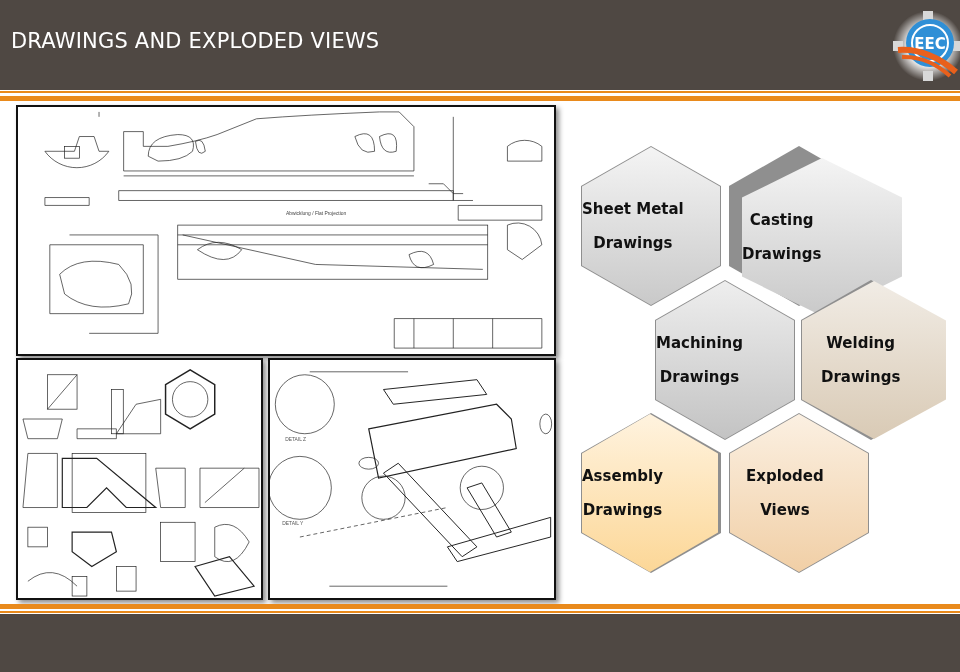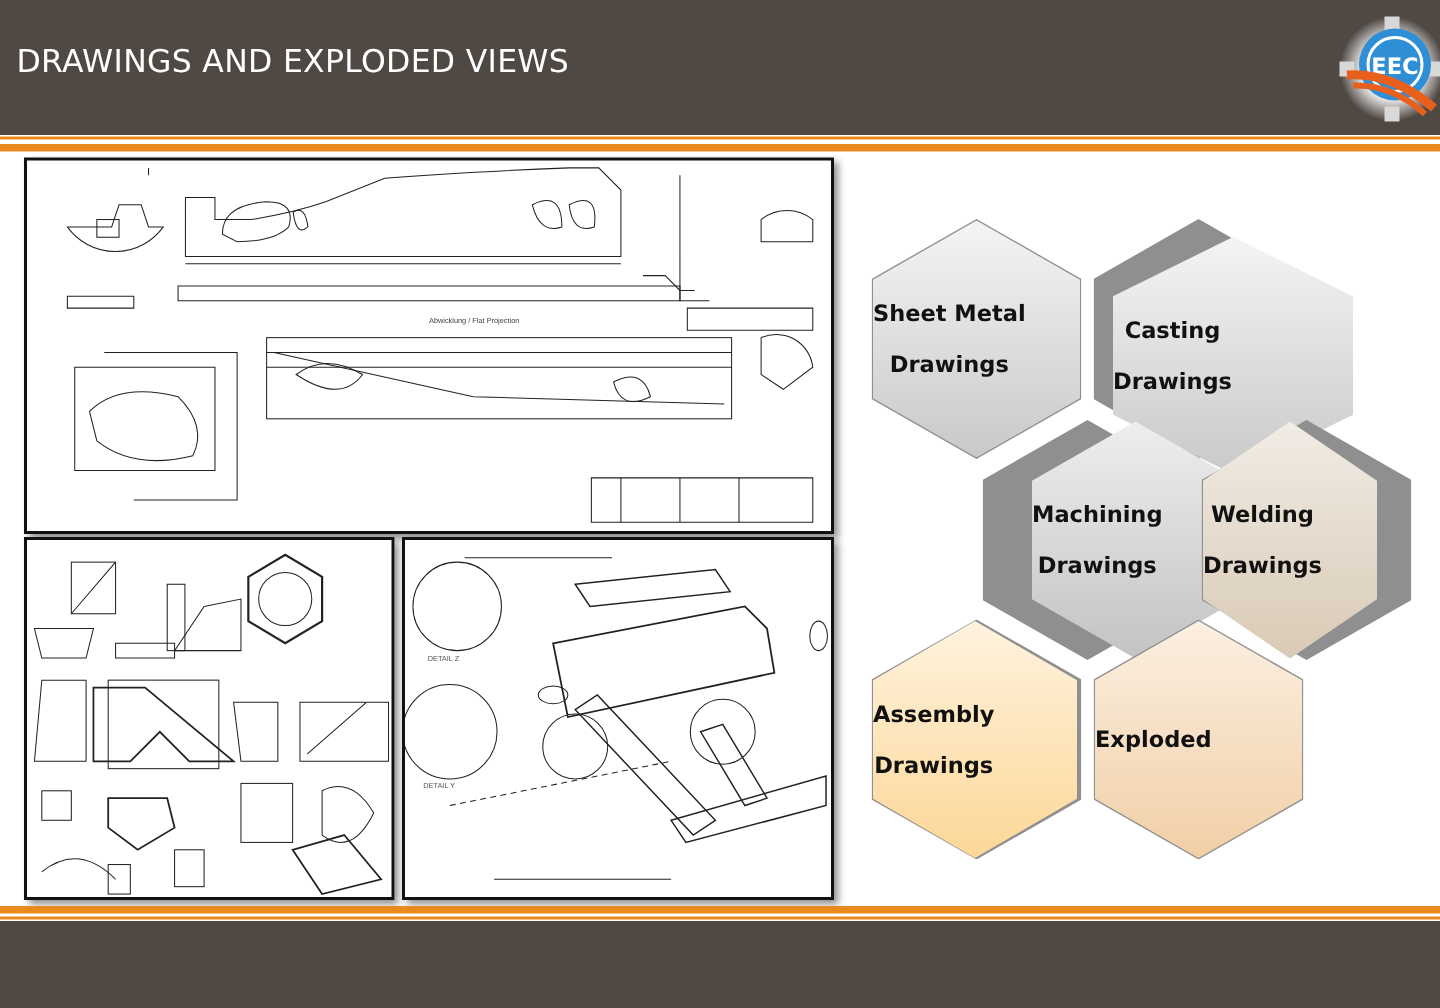--- a/index.html
+++ b/index.html
@@ -44,21 +44,21 @@
   .hex-border {
     position: absolute; width: 140px; height: 160px;
     clip-path: polygon(50% 0%, 100% 25%, 100% 75%, 50% 100%, 0% 75%, 0% 25%);
     background: #8f8f8f;
   }
   .hex-label {
     font-family: "DejaVu Sans", sans-serif; font-weight: bold; font-size: 15px;
     line-height: 34px; color: #111;
   }
   .gray { background: linear-gradient(180deg, #f4f4f4 0%, #c9c9c9 100%); }
-  .gray2 { background: linear-gradient(180deg, #eeeeee 0%, #c3c3c3 100%); margin-left: 32px; }
+  .gray2 { background: linear-gradient(180deg, #eeeeee 0%, #c3c3c3 100%); }
   .tan { background: linear-gradient(180deg, #f1ece5 0%, #d9cab5 100%); }
   .amber { background: linear-gradient(180deg, #fff3df 0%, #fcd797 100%); }
   .peach { background: linear-gradient(180deg, #fbf0e2 0%, #f1cfa6 100%); }
 </style>
 </head>
 <body>
 
 <div class="header">
   <div class="header-title">DRAWINGS AND EXPLODED VIEWS</div>
   <div class="logo">
@@ -189,37 +189,38 @@
 
 <div class="hex-border" style="left:655px;top:280px;"></div>
 <div class="hex gray2" style="left:656px;top:281px;width:138px;height:158px;">
   <div class="hex-label">
     <div>Machining</div>
     <div>Drawings</div>
   </div>
 </div>
 
 <div class="hex-border" style="left:801px;top:280px;"></div>
-<div class="hex tan" style="left:802px;top:281px;width:116px;height:158px;">
+<div class="hex tan" style="left:802px;top:281px;width:144px;height:158px;padding-left:19px;">
   <div class="hex-label">
     <div>Welding</div>
     <div>Drawings</div>
   </div>
 </div>
 
 <div class="hex-border" style="left:581px;top:413px;"></div>
 <div class="hex amber" style="left:582px;top:414px;width:136px;height:158px;">
   <div class="hex-label">
     <div>Assembly</div>
     <div>Drawings</div>
   </div>
 </div>
 
 <div class="hex-border" style="left:729px;top:413px;"></div>
-<div class="hex peach" style="left:730px;top:414px;width:138px;height:158px;">
+<div class="hex peach" style="left:730px;top:414px;width:138px;height:158px;padding-left:16px;">
   <div class="hex-label">
     <div>Exploded</div>
+    <div>Views</div>
   </div>
 </div>
 
 <div class="rule-bot-thick"></div>
 <div class="rule-bot-thin"></div>
 <div class="footer"></div>
 
 </body></html>

